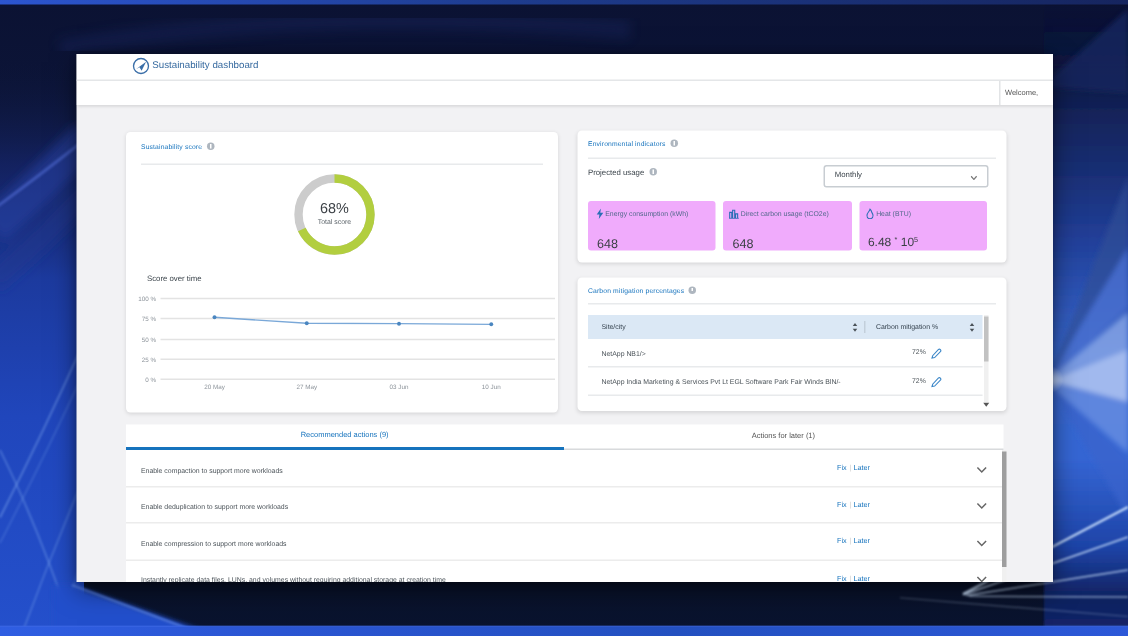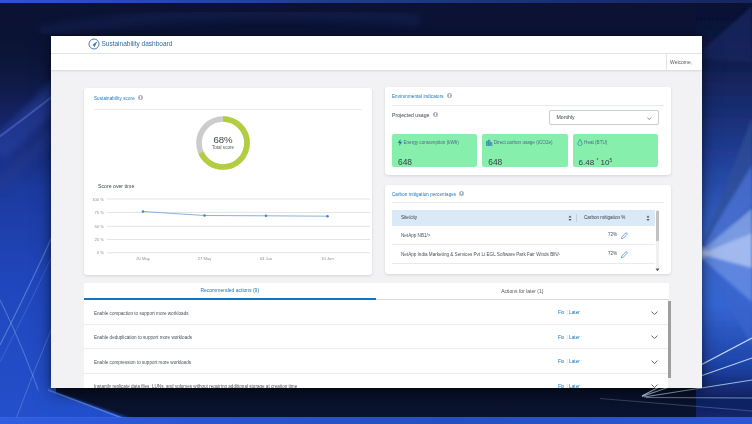--- a/index.html
+++ b/index.html
@@ -13,21 +13,21 @@
   #hdr1 { position:absolute; left:0; top:0; width:651px; height:18px; background:#fff;
     border-bottom:1px solid #e4e6e8; }
   #hdr2 { position:absolute; left:0; top:18px; width:651px; height:16.5px; background:#fff;
     box-shadow:0 1px 2px rgba(0,0,0,.12); }
   .card { position:absolute; background:#fff; border-radius:3px; box-shadow:0 1px 3px rgba(0,0,0,.12); }
   .ctitle { color:#1673bd; font-size:4.5px; letter-spacing:.1px; }
   .info { display:inline-block; width:5px; height:5px; border-radius:50%;
     background:#aeb6bf; vertical-align:-0.5px; margin-left:3px; position:relative; }
   .info:after{ content:""; position:absolute; left:2.1px; top:1.2px; width:0.9px; height:2.8px; background:#fff; }
   .sep { position:absolute; height:1px; background:#e8eaec; }
-  .statbox { position:absolute; background:#86efac; border-radius:2px; }
+  .statbox { position:absolute; background:#f0abfc; border-radius:2px; }
   .statval { position:absolute; left:6px; top:24px; font-size:8.4px; color:#3a3f44; }
   .statlab { position:absolute; left:11.5px; top:6px; font-size:4.6px; color:#51688a; }
   .trow-t { font-size:4.6px; color:#4a5258; }
   .link { color:#1673bd; font-size:4.8px; }
 </style>
 </head>
 <body>
 <div id="stage">
 <svg id="bg" width="752" height="424" viewBox="0 0 752 424">
   <defs>

